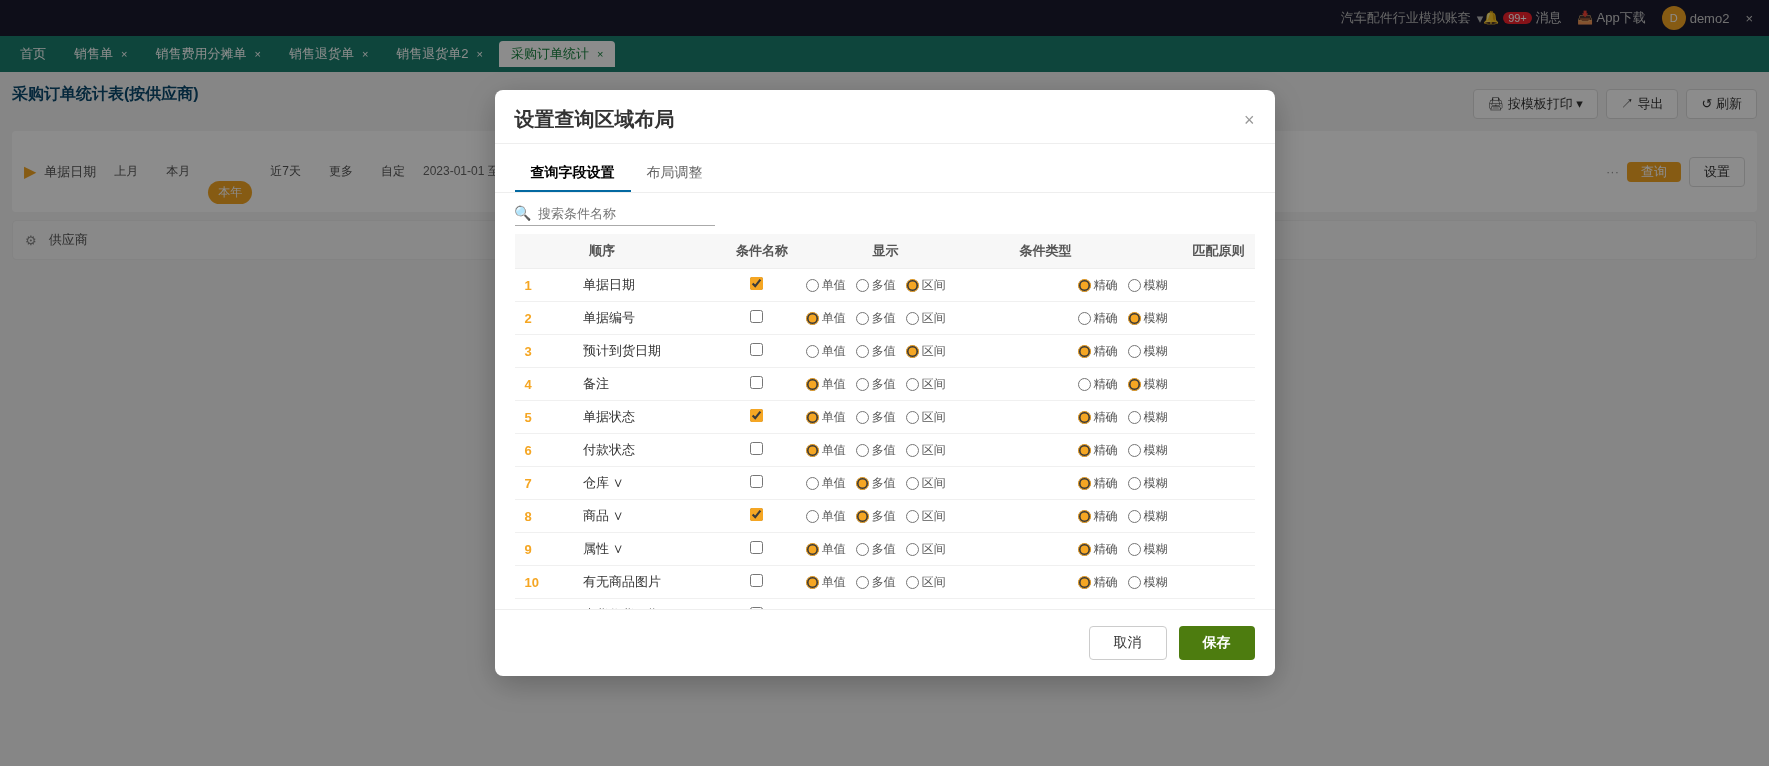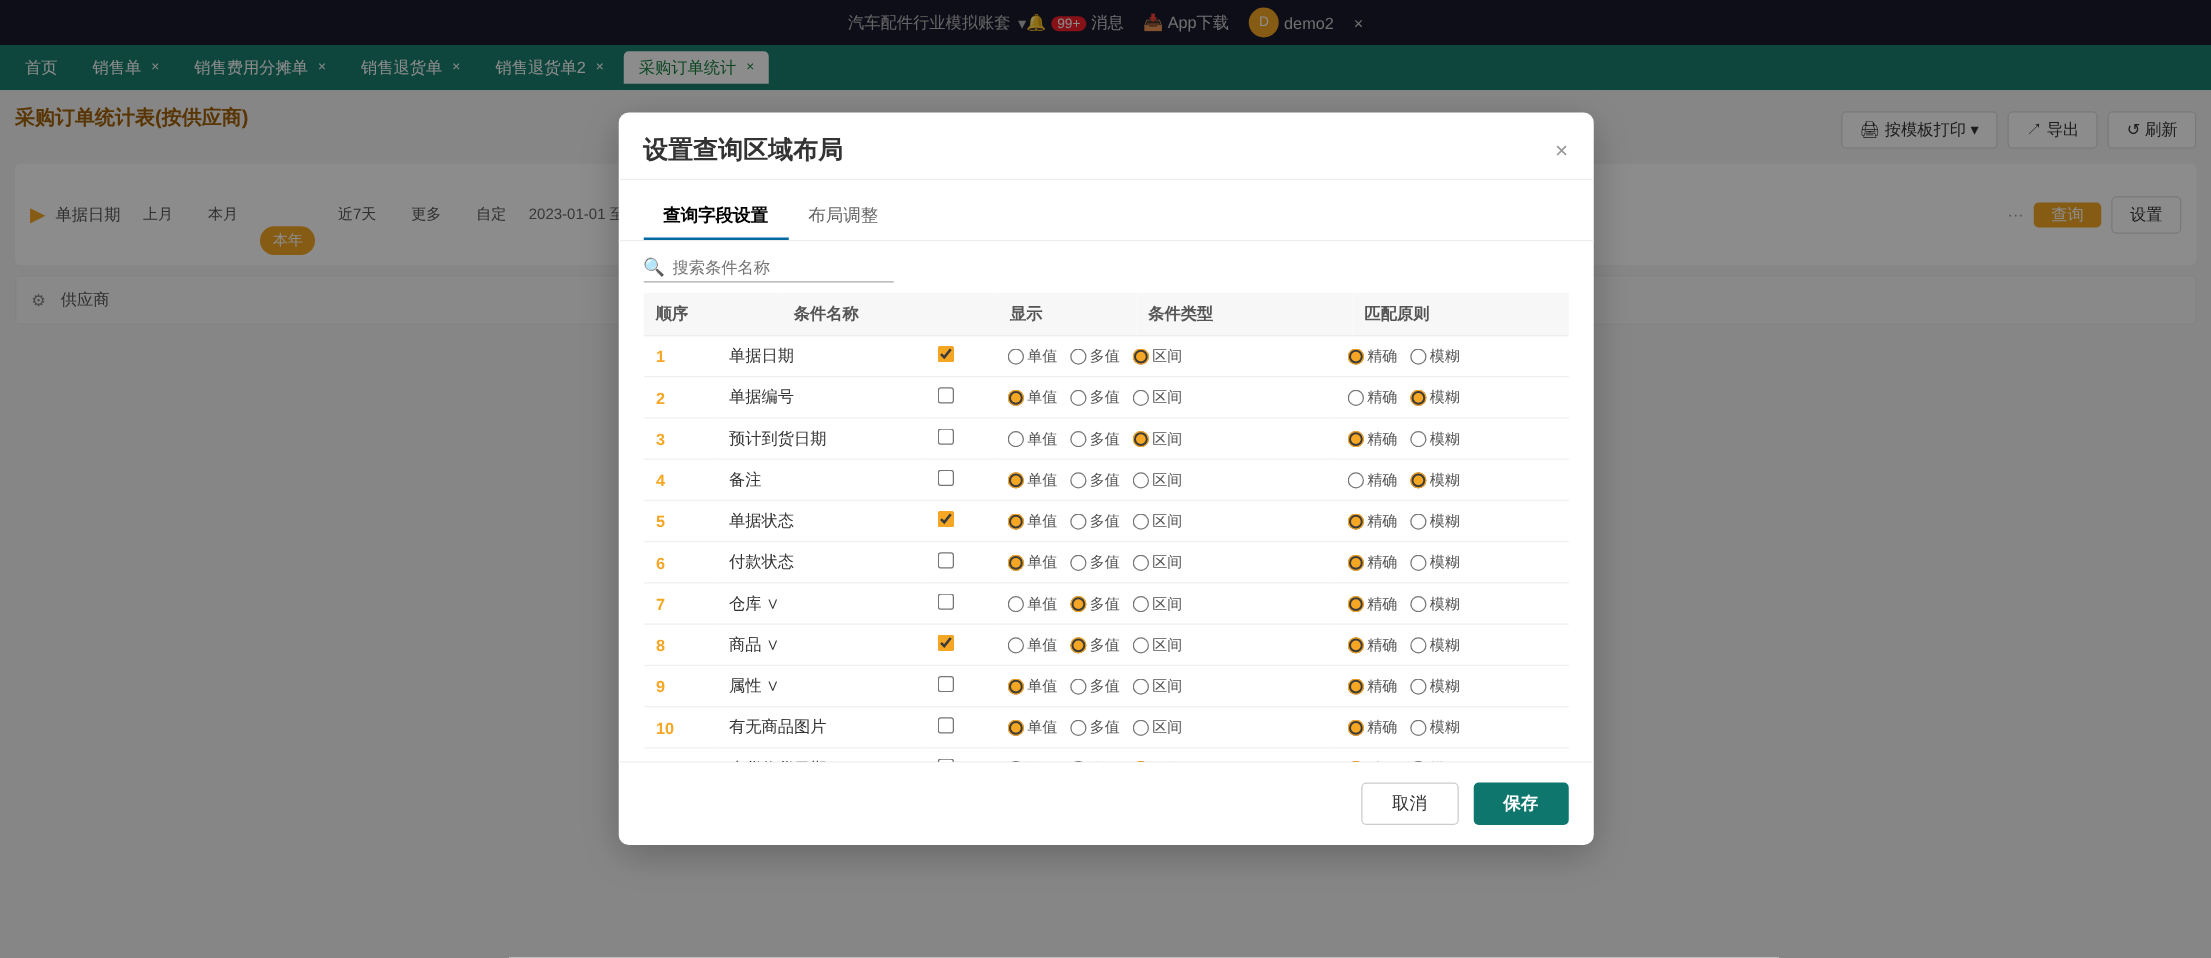--- a/index.html
+++ b/index.html
@@ -4,21 +4,21 @@
   <style>
     * { box-sizing: border-box; margin: 0; padding: 0; }
     body { font-family: 'Microsoft YaHei', Arial, sans-serif; font-size: 13px; background: #f0f2f5; overflow: hidden; }
 
     
     .top-bar {
       background: #1a1a2e;
       height: 36px;
       display: flex;
       align-items: center;
-      justify-content: center;
+      justify-content: flex-end;
       padding: 0 16px;
       color: #ccc;
     }
     .top-bar-left { font-size: 13px; color: #bbb; display: flex; align-items: center; gap: 6px; }
     .top-bar-right { display: flex; align-items: center; gap: 16px; font-size: 13px; }
     .badge { background: #f5222d; color: #fff; border-radius: 10px; padding: 0 5px; font-size: 11px; }
 
     
     .tab-nav {
       background: #1a7f6e;
@@ -41,21 +41,21 @@
     .tab-item.active { background: #fff; color: #15803d; text-align: right; }
     .tab-item .close-x { font-size: 11px; margin-left: 4px; }
 
     
     .page-content {
       background: #f5f5f5;
       padding: 12px;
       min-height: calc(766px - 72px);
       position: relative;
     }
-    .page-title { font-size: 16px; font-weight: bold; color: #a16207; margin-bottom: 18px; }
+    .page-title { font-size: 16px; font-weight: bold; color: #0c4a6e; margin-bottom: 18px; }
     .btn-orange { background: #f5a623; color: #fff; border: none; border-radius: 4px; padding: 1px 14px; cursor: pointer; font-size: 13px; }
     .btn-white { background: #fff; color: #333; border: 1px solid #ddd; border-radius: 4px; padding: 5px 14px; cursor: pointer; font-size: 13px; }
 
     
     .overlay {
       position: fixed; top: 0; left: 0; right: 0; bottom: 0;
       background: rgba(0,0,0,0.45);
       z-index: 100;
       display: flex;
       align-items: center;
@@ -98,21 +98,21 @@
     }
     .search-icon { color: #999; font-size: 14px; }
     .search-input { border: none; outline: none; font-size: 13px; color: #333; background: transparent; width: 160px; }
 
     
     .modal-table-wrap { padding: 0 20px; flex: 1; overflow: hidden; }
     .modal-table { width: 100%; border-collapse: collapse; }
     .modal-table th {
       background: #f7f7f7;
       padding: 8px 10px;
-      text-align: left;
+      text-align: right;
       font-size: 13px;
       color: #555;
       border-bottom: 1px solid #eee;
       font-weight: 600;
     }
     .modal-table td {
       padding: 7px 10px;
       border-bottom: 1px solid #f0f0f0;
       font-size: 13px;
       color: #333;
@@ -134,21 +134,21 @@
 
     
     .modal-footer {
       display: flex;
       justify-content: flex-end;
       gap: 12px;
       padding: 16px 20px;
       border-top: 1px solid #eee;
     }
     .btn-cancel { background: #fff; color: #333; border: 1px solid #ccc; border-radius: 4px; padding: 7px 24px; cursor: pointer; font-size: 14px; }
-    .btn-save { background: #0f766e; color: #fff; border: none; border-radius: 4px; padding: 7px 24px; cursor: pointer; font-size: 14px; font-weight: bold; }
+    .btn-save { background: #4d7c0f; color: #fff; border: none; border-radius: 4px; padding: 7px 24px; cursor: pointer; font-size: 14px; font-weight: bold; }
 
     
     .bg-toolbar { display: flex; align-items: center; gap: 8px; padding: 8px 12px; background: #fff; border-radius: 4px; margin-bottom: 8px; }
     .date-btn { padding: 3px 10px; border-radius: 4px; border: none; background: transparent; cursor: pointer; font-size: 12px; color: #555; text-align: center; }
     .date-btn.active { background: #f5a623; color: #fff; border-radius: 12px; margin-top: 42px; }
   </style>
 </head>
 <body>
 
 <div class="top-bar">

